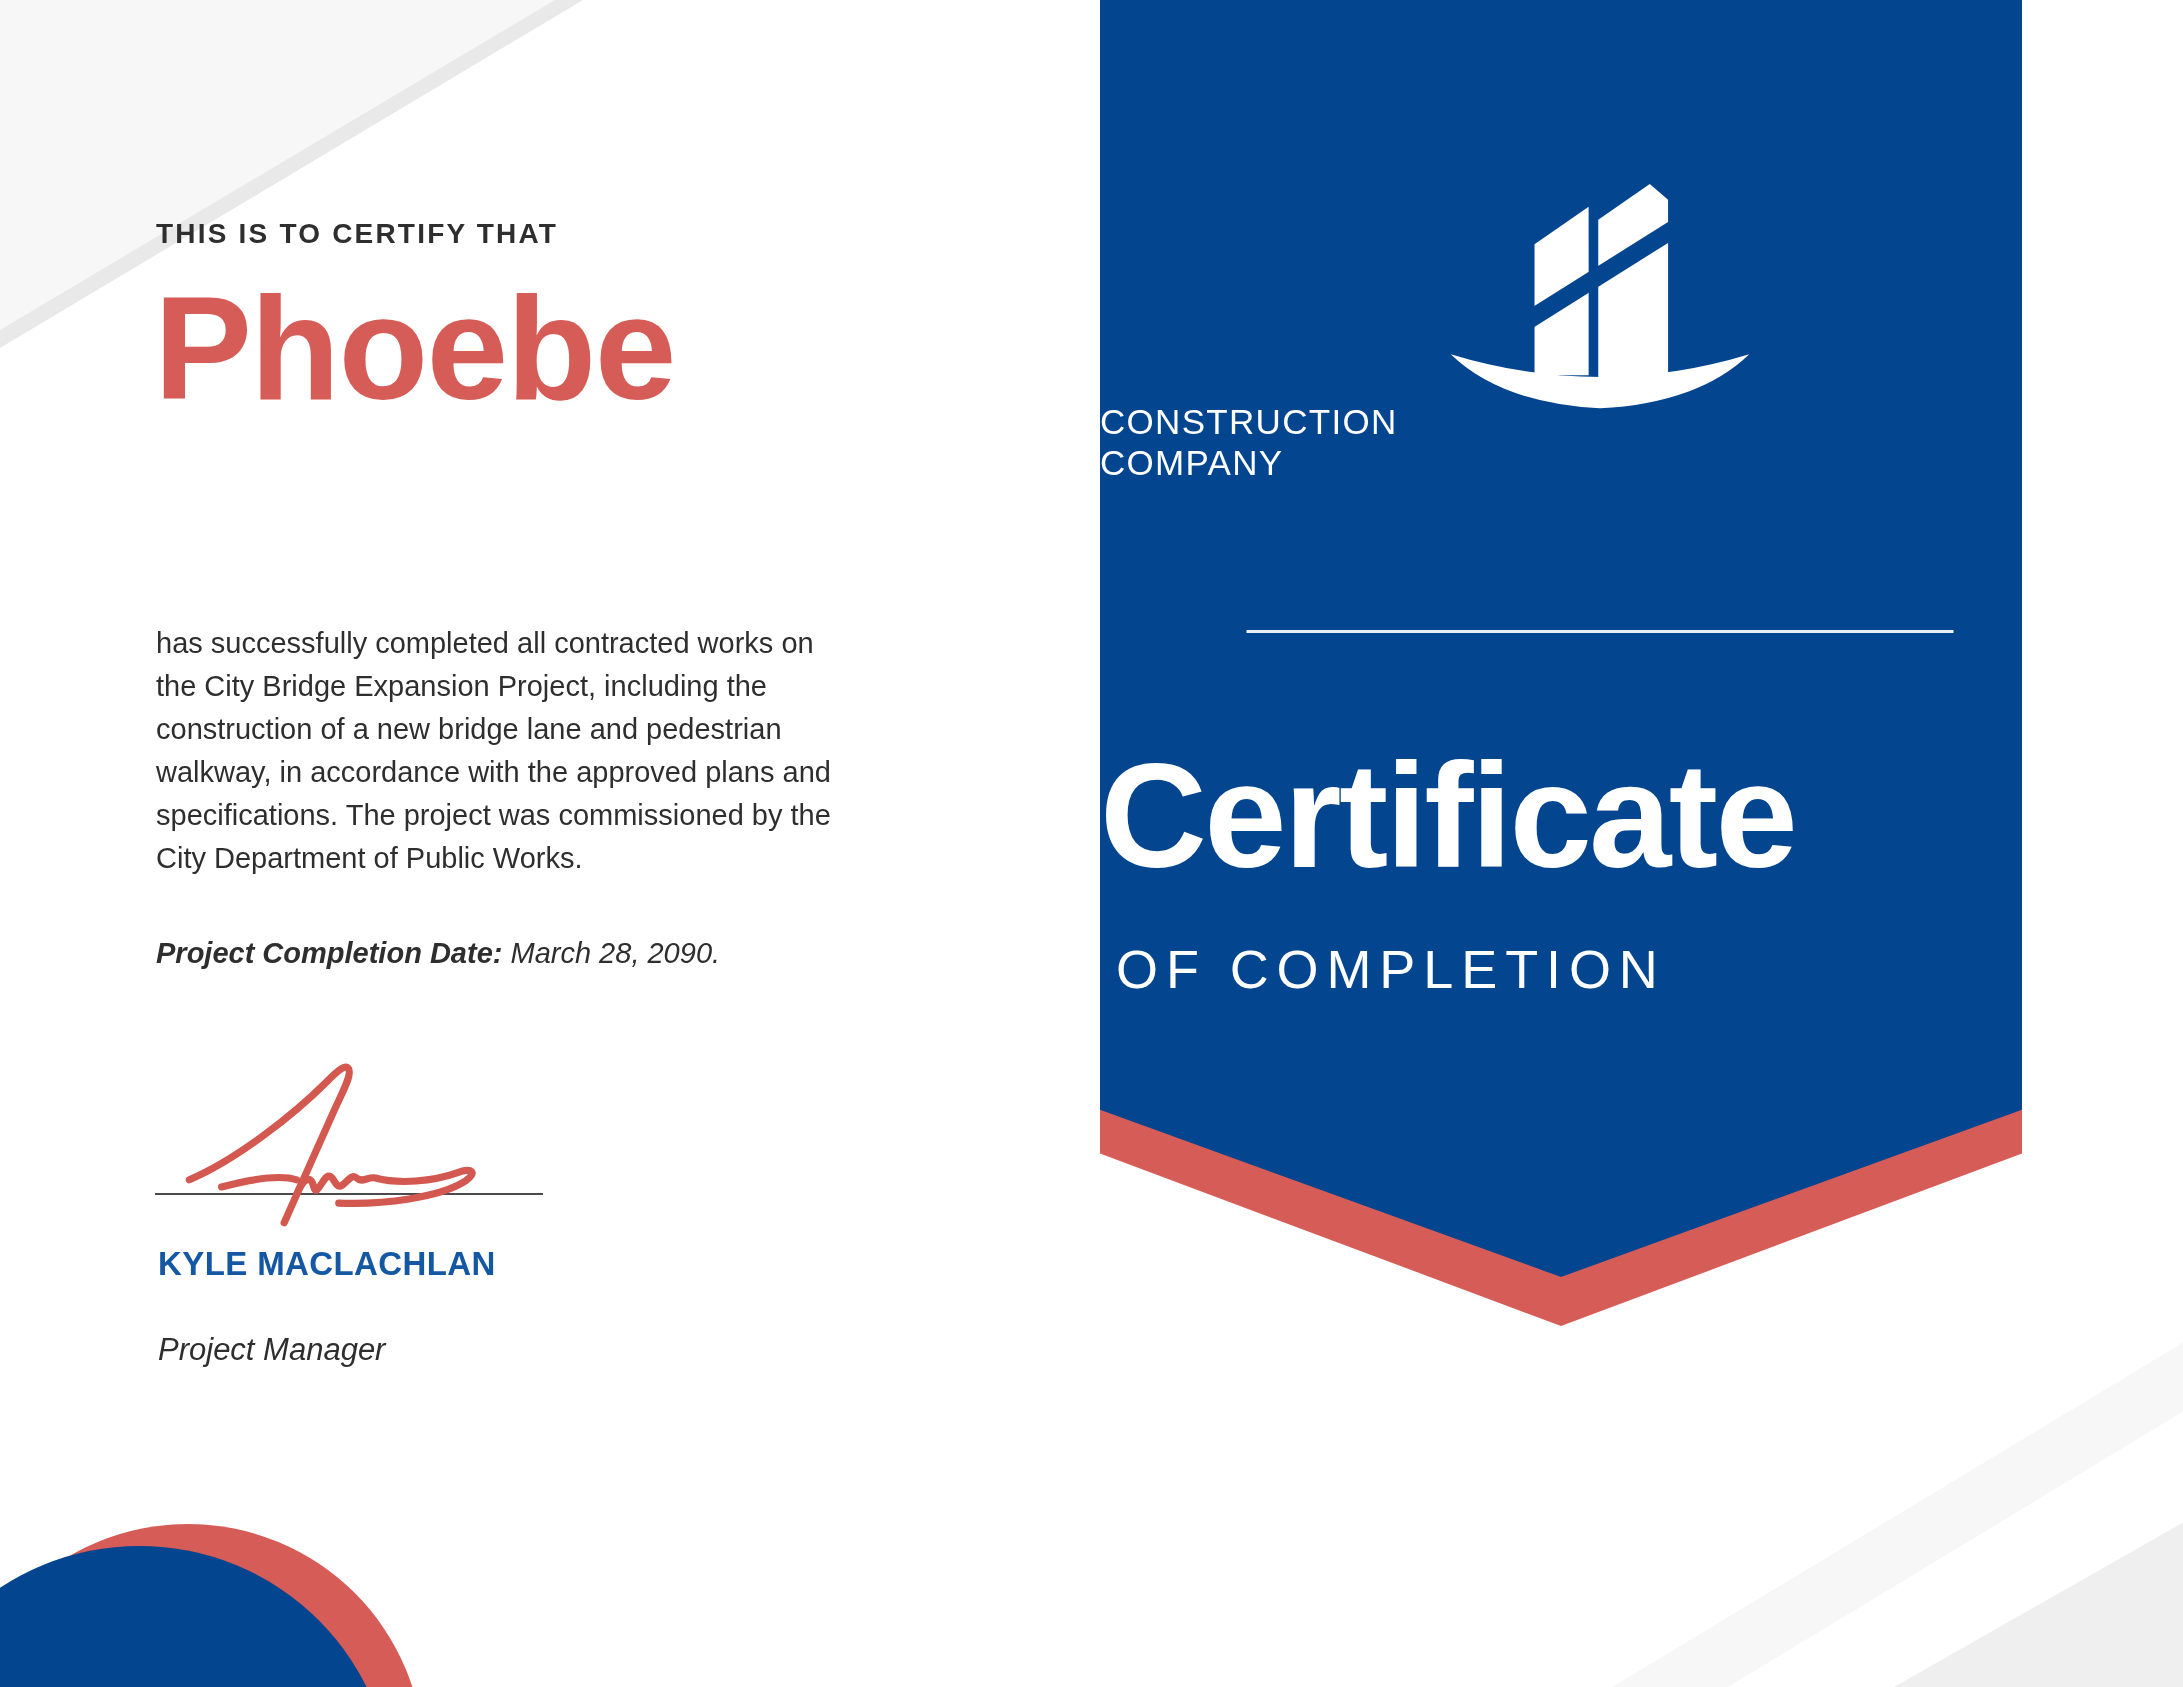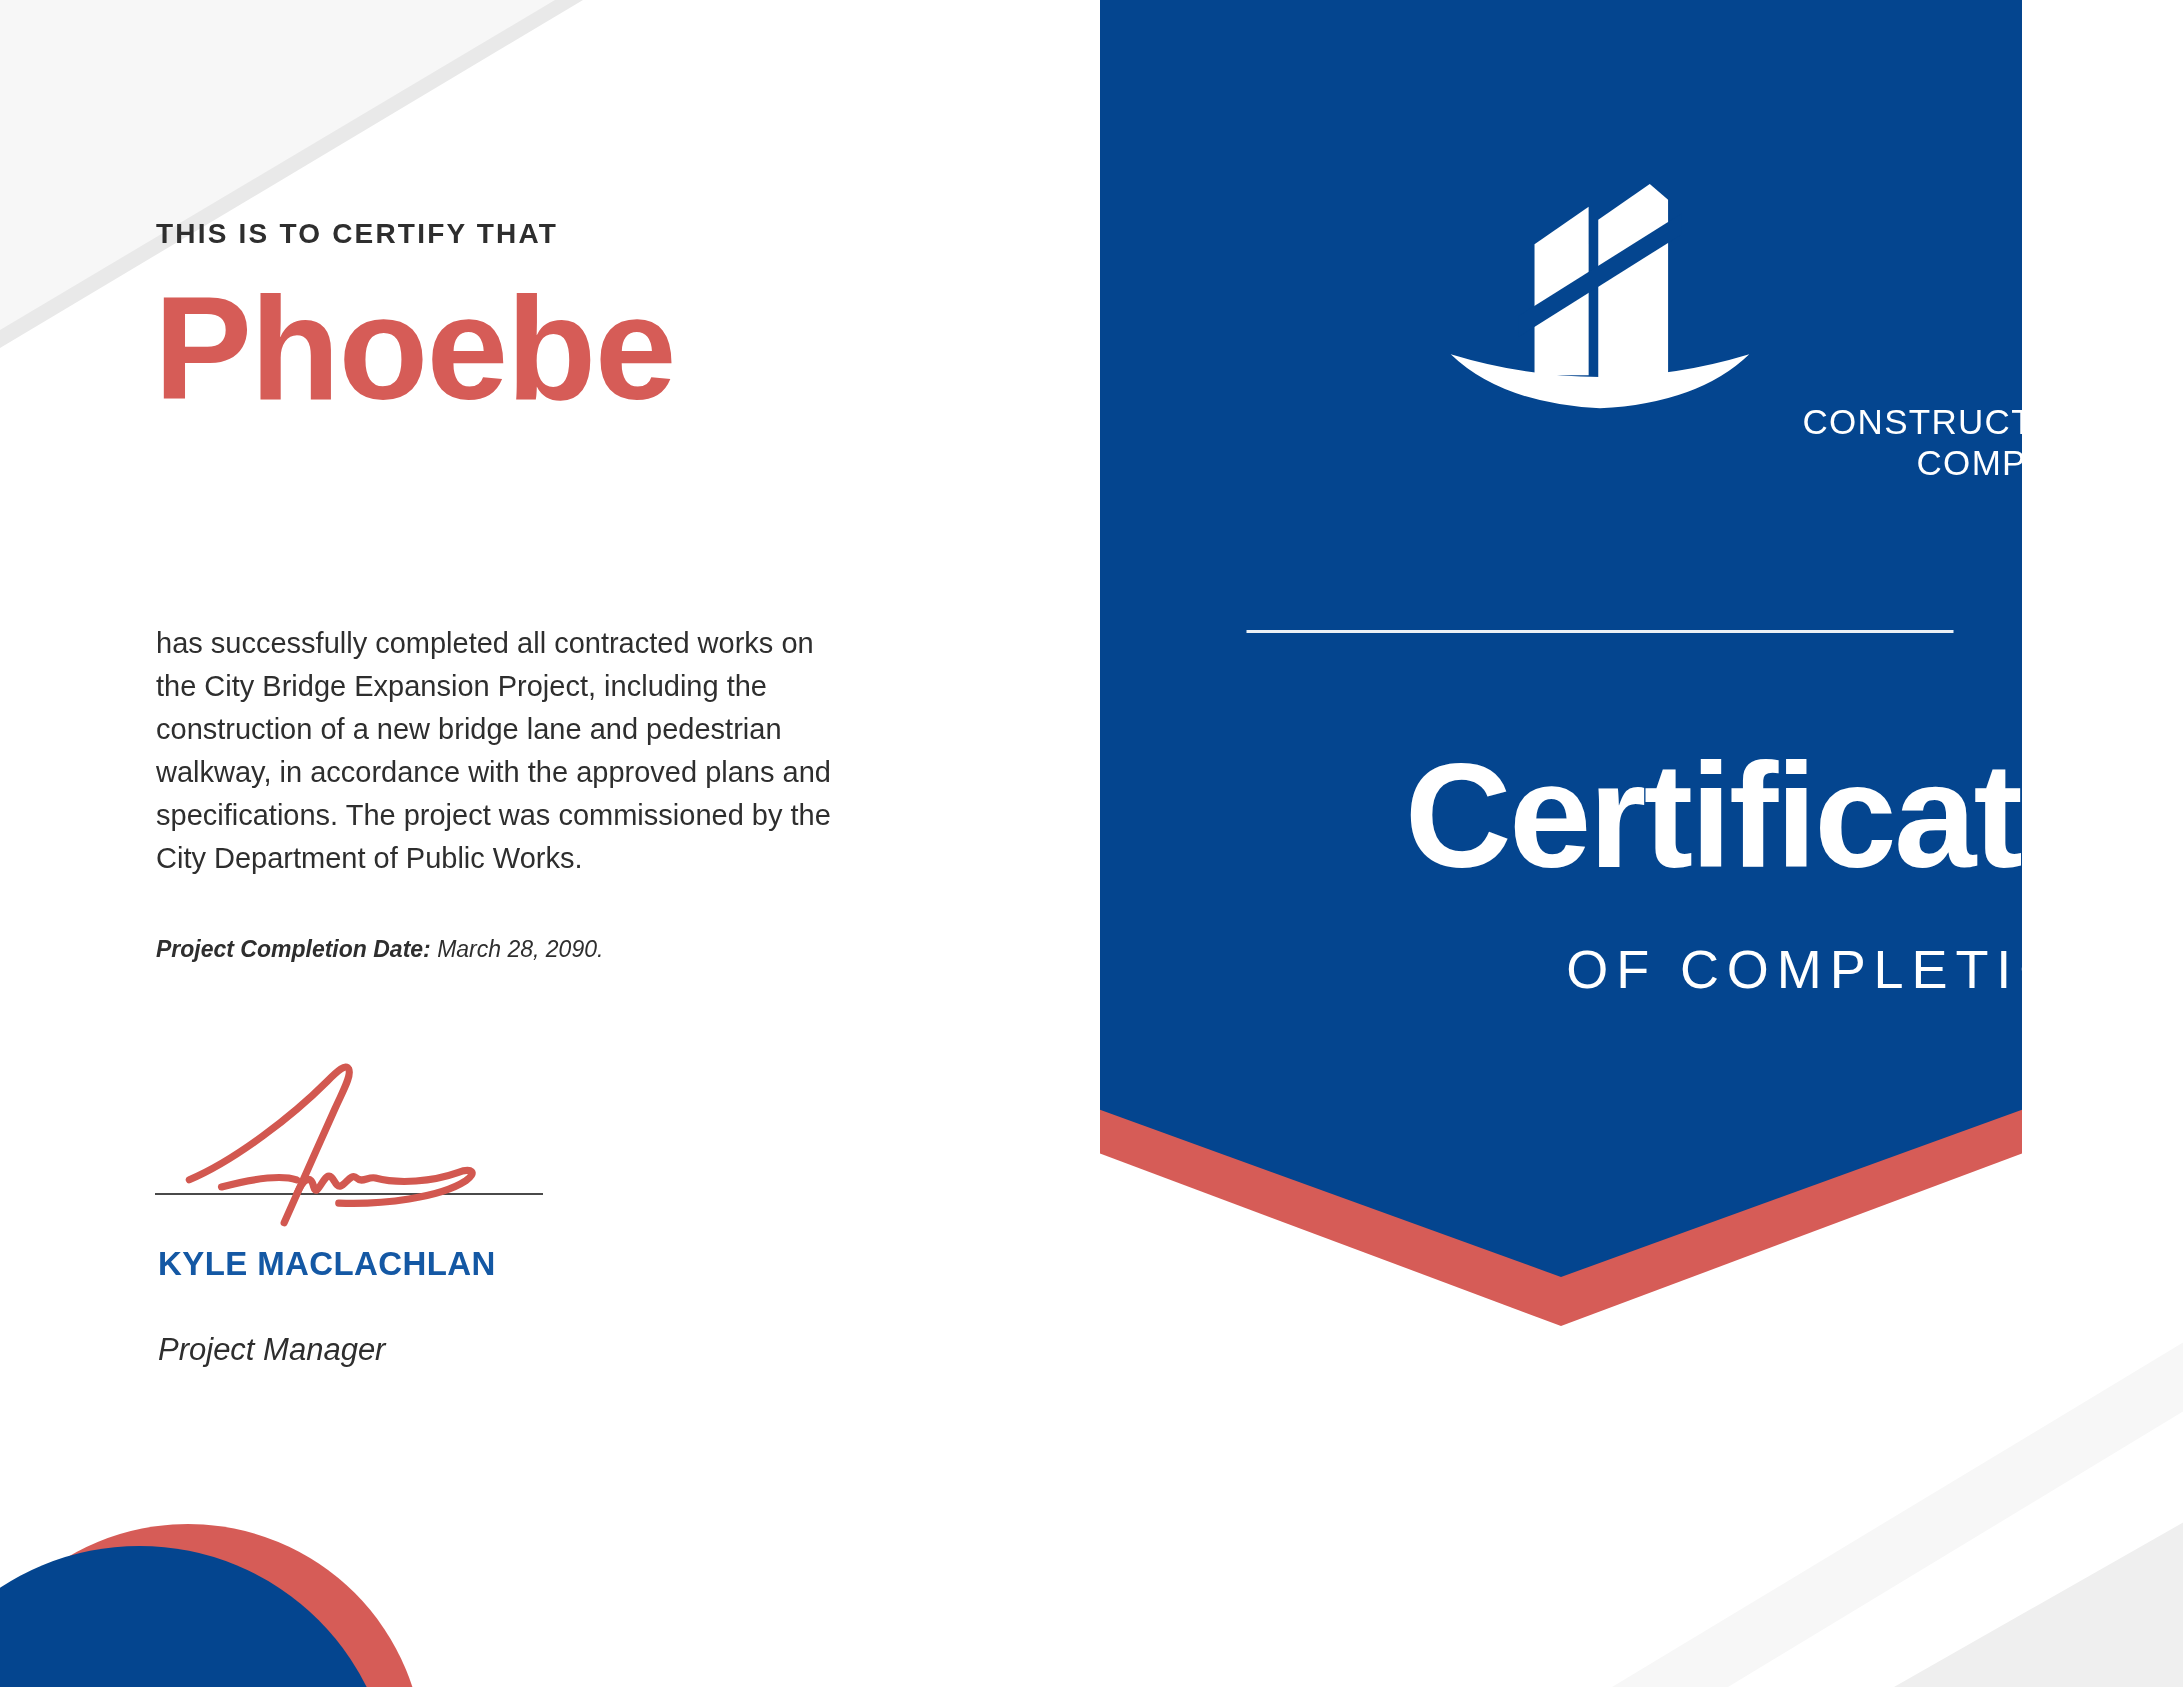--- a/index.html
+++ b/index.html
@@ -55,21 +55,21 @@
     background:var(--accent-red);
     clip-path:polygon(0 0,100% 0,100% 87%,50% 100%,0 87%);
   }
   .ribbon-blue{
     position:absolute;left:1100px;top:0;width:922px;height:1277px;
     background:var(--banner-blue);
     clip-path:polygon(0 0,100% 0,100% 86.9%,50% 100%,0 86.9%);
   }
   .banner-content{
     position:absolute;left:1100px;top:0;width:1000px;height:1277px;
-    text-align:right;color:#ffffff;
+    text-align:left;color:#ffffff;
   }
   .logo-svg{
     position:absolute;left:50%;top:183px;transform:translateX(-50%);
     width:323px;height:229px;
   }
   .company-line{
     position:absolute;left:0;width:100%;
     font-size:35px;line-height:1;letter-spacing:1.3px;
     font-weight:500;color:#ffffff;
   }
@@ -102,21 +102,21 @@
   }
   .recipient-line-1{top:275px;}
   .recipient-line-2{top:415px;}
   .body-par{position:absolute;left:156px;top:622px;}
   .body-line{
     font-size:29px;line-height:43px;color:var(--text-dark);
     white-space:nowrap;
   }
   .date-line{
     position:absolute;left:156px;top:936px;
-    font-size:23px;line-height:1.2;color:var(--text-dark);font-style:italic;text-align:right;
+    font-size:29px;line-height:1.2;color:var(--text-dark);font-style:italic;text-align:right;
   }
   .date-label{font-weight:700;}
   .signature-svg{position:absolute;left:175px;top:1061px;width:306px;height:175px;}
   .signature-line{
     position:absolute;left:155px;top:1193px;width:388px;height:1.7px;
     background:#4a4a4a;
   }
   .signatory-name{
     position:absolute;left:158px;top:1247px;
     font-size:33px;font-weight:700;letter-spacing:0.4px;line-height:1;

